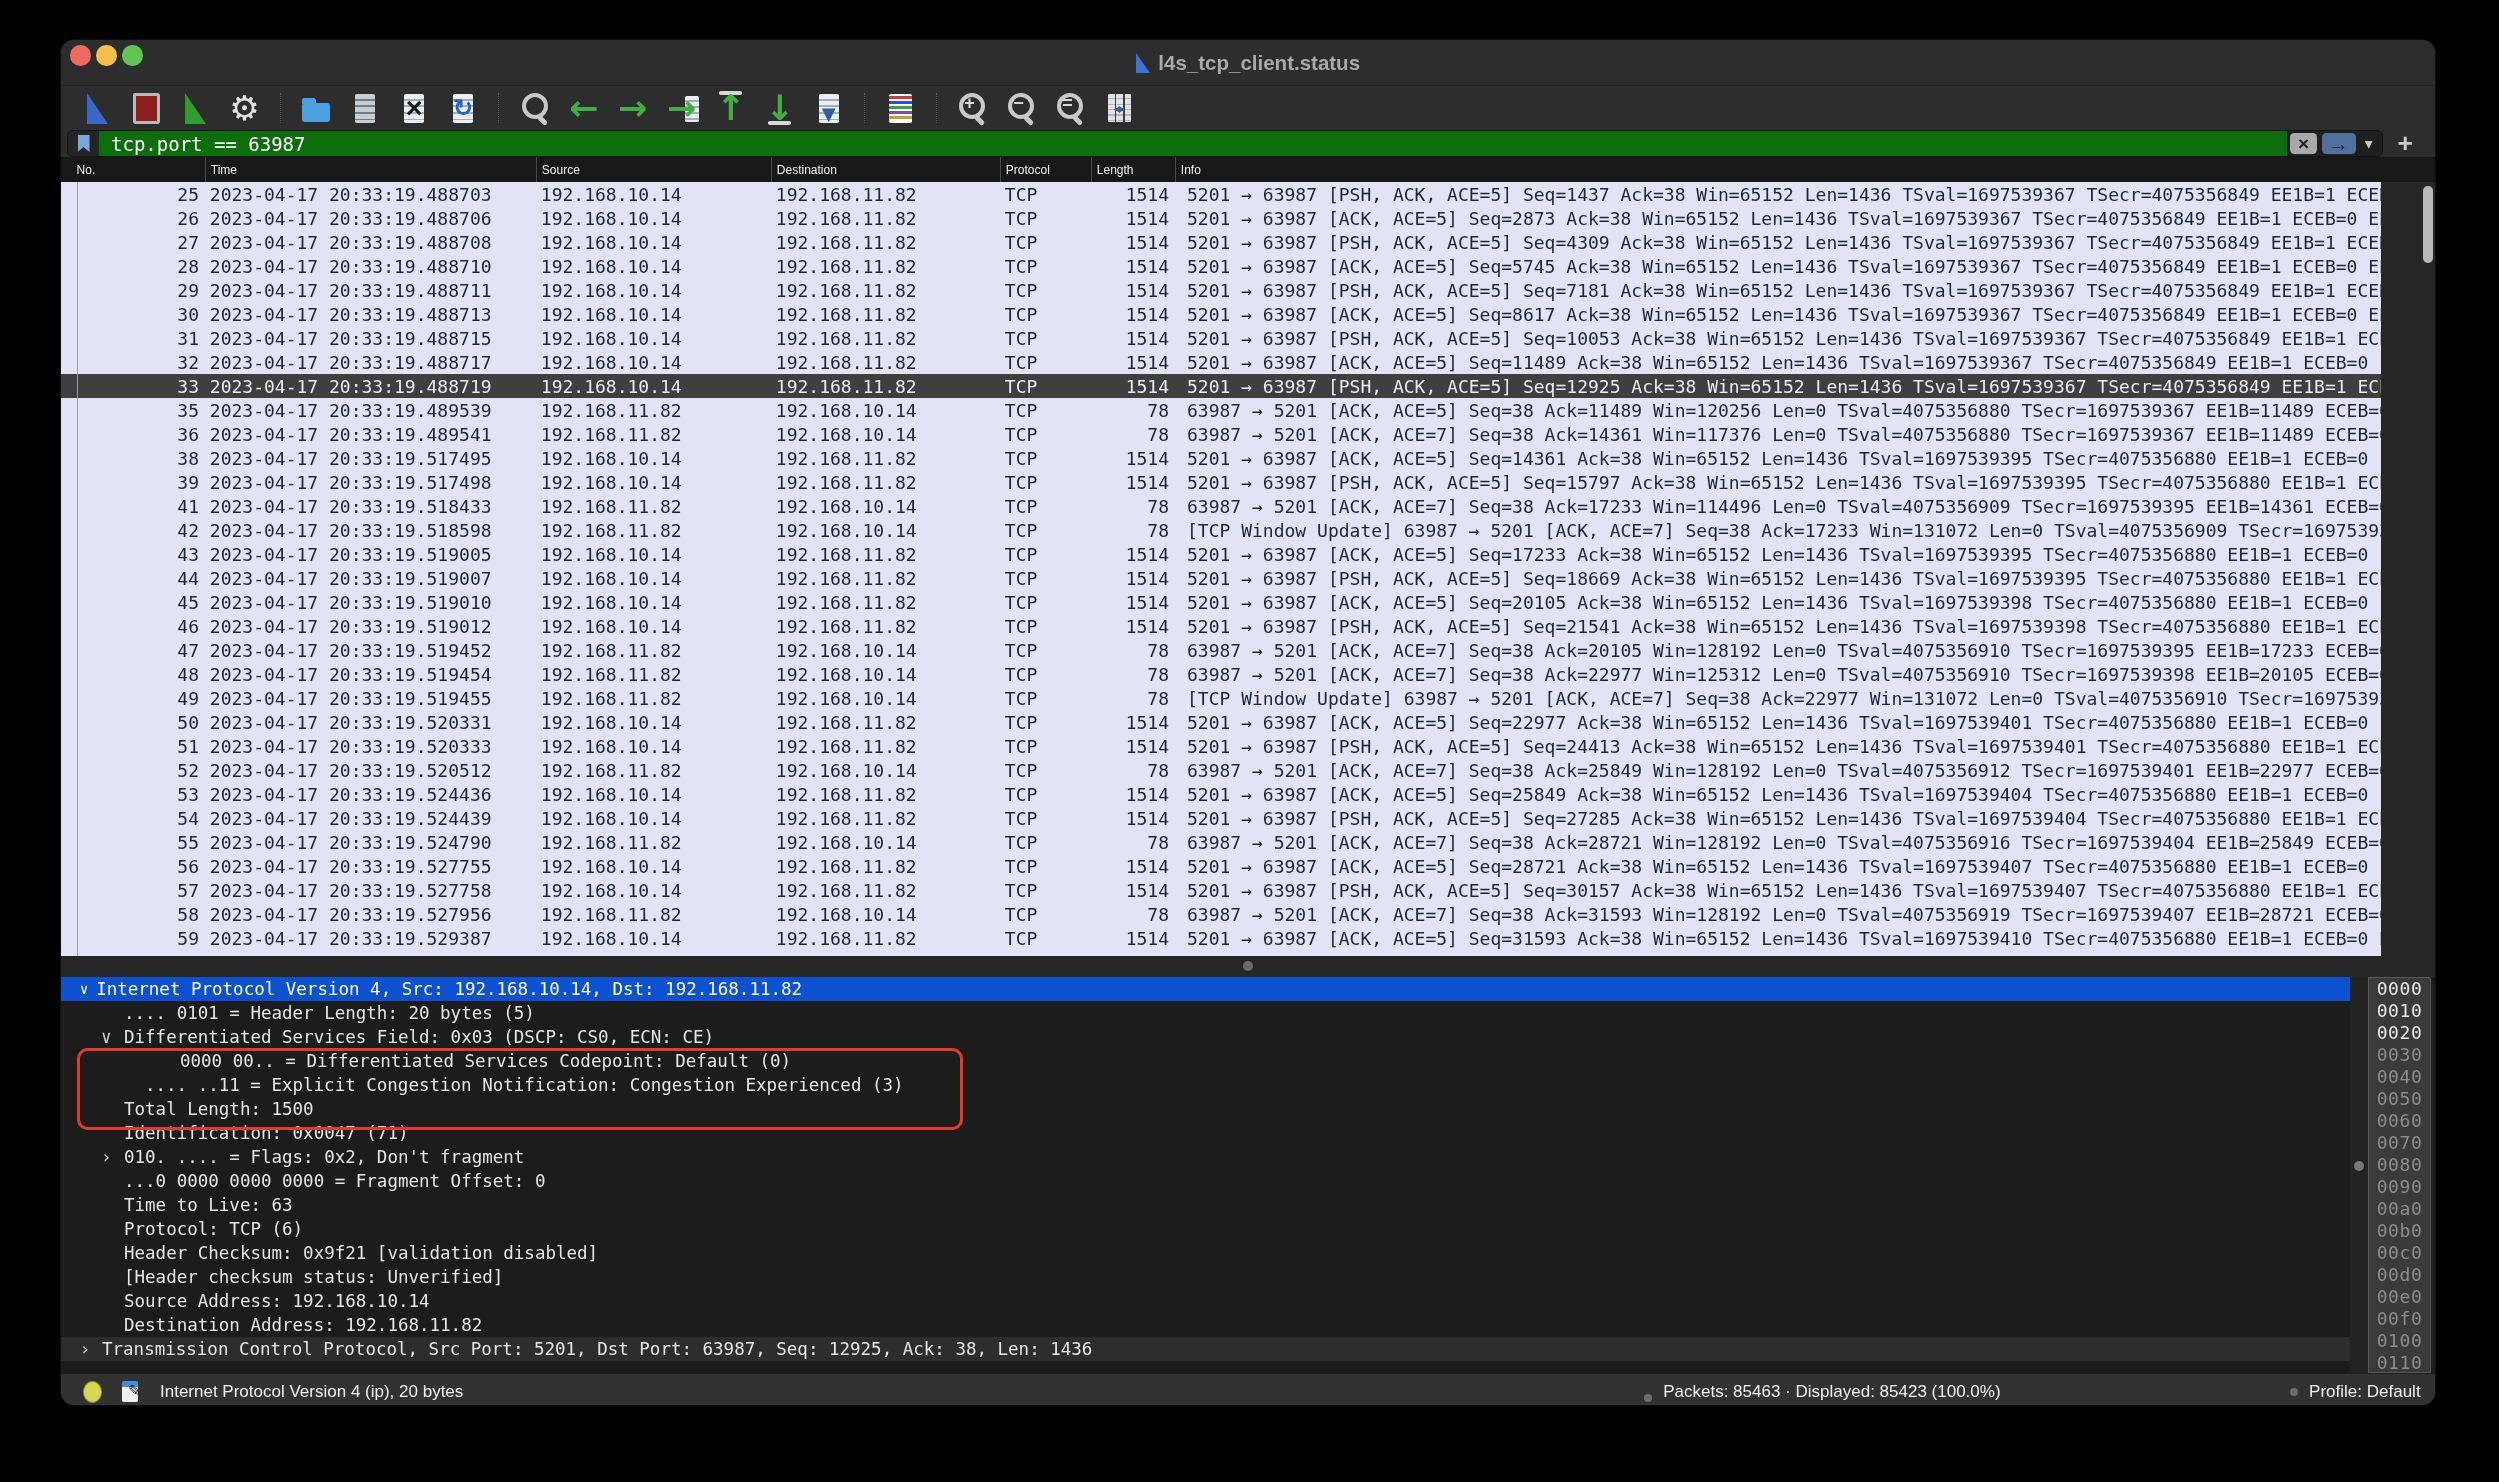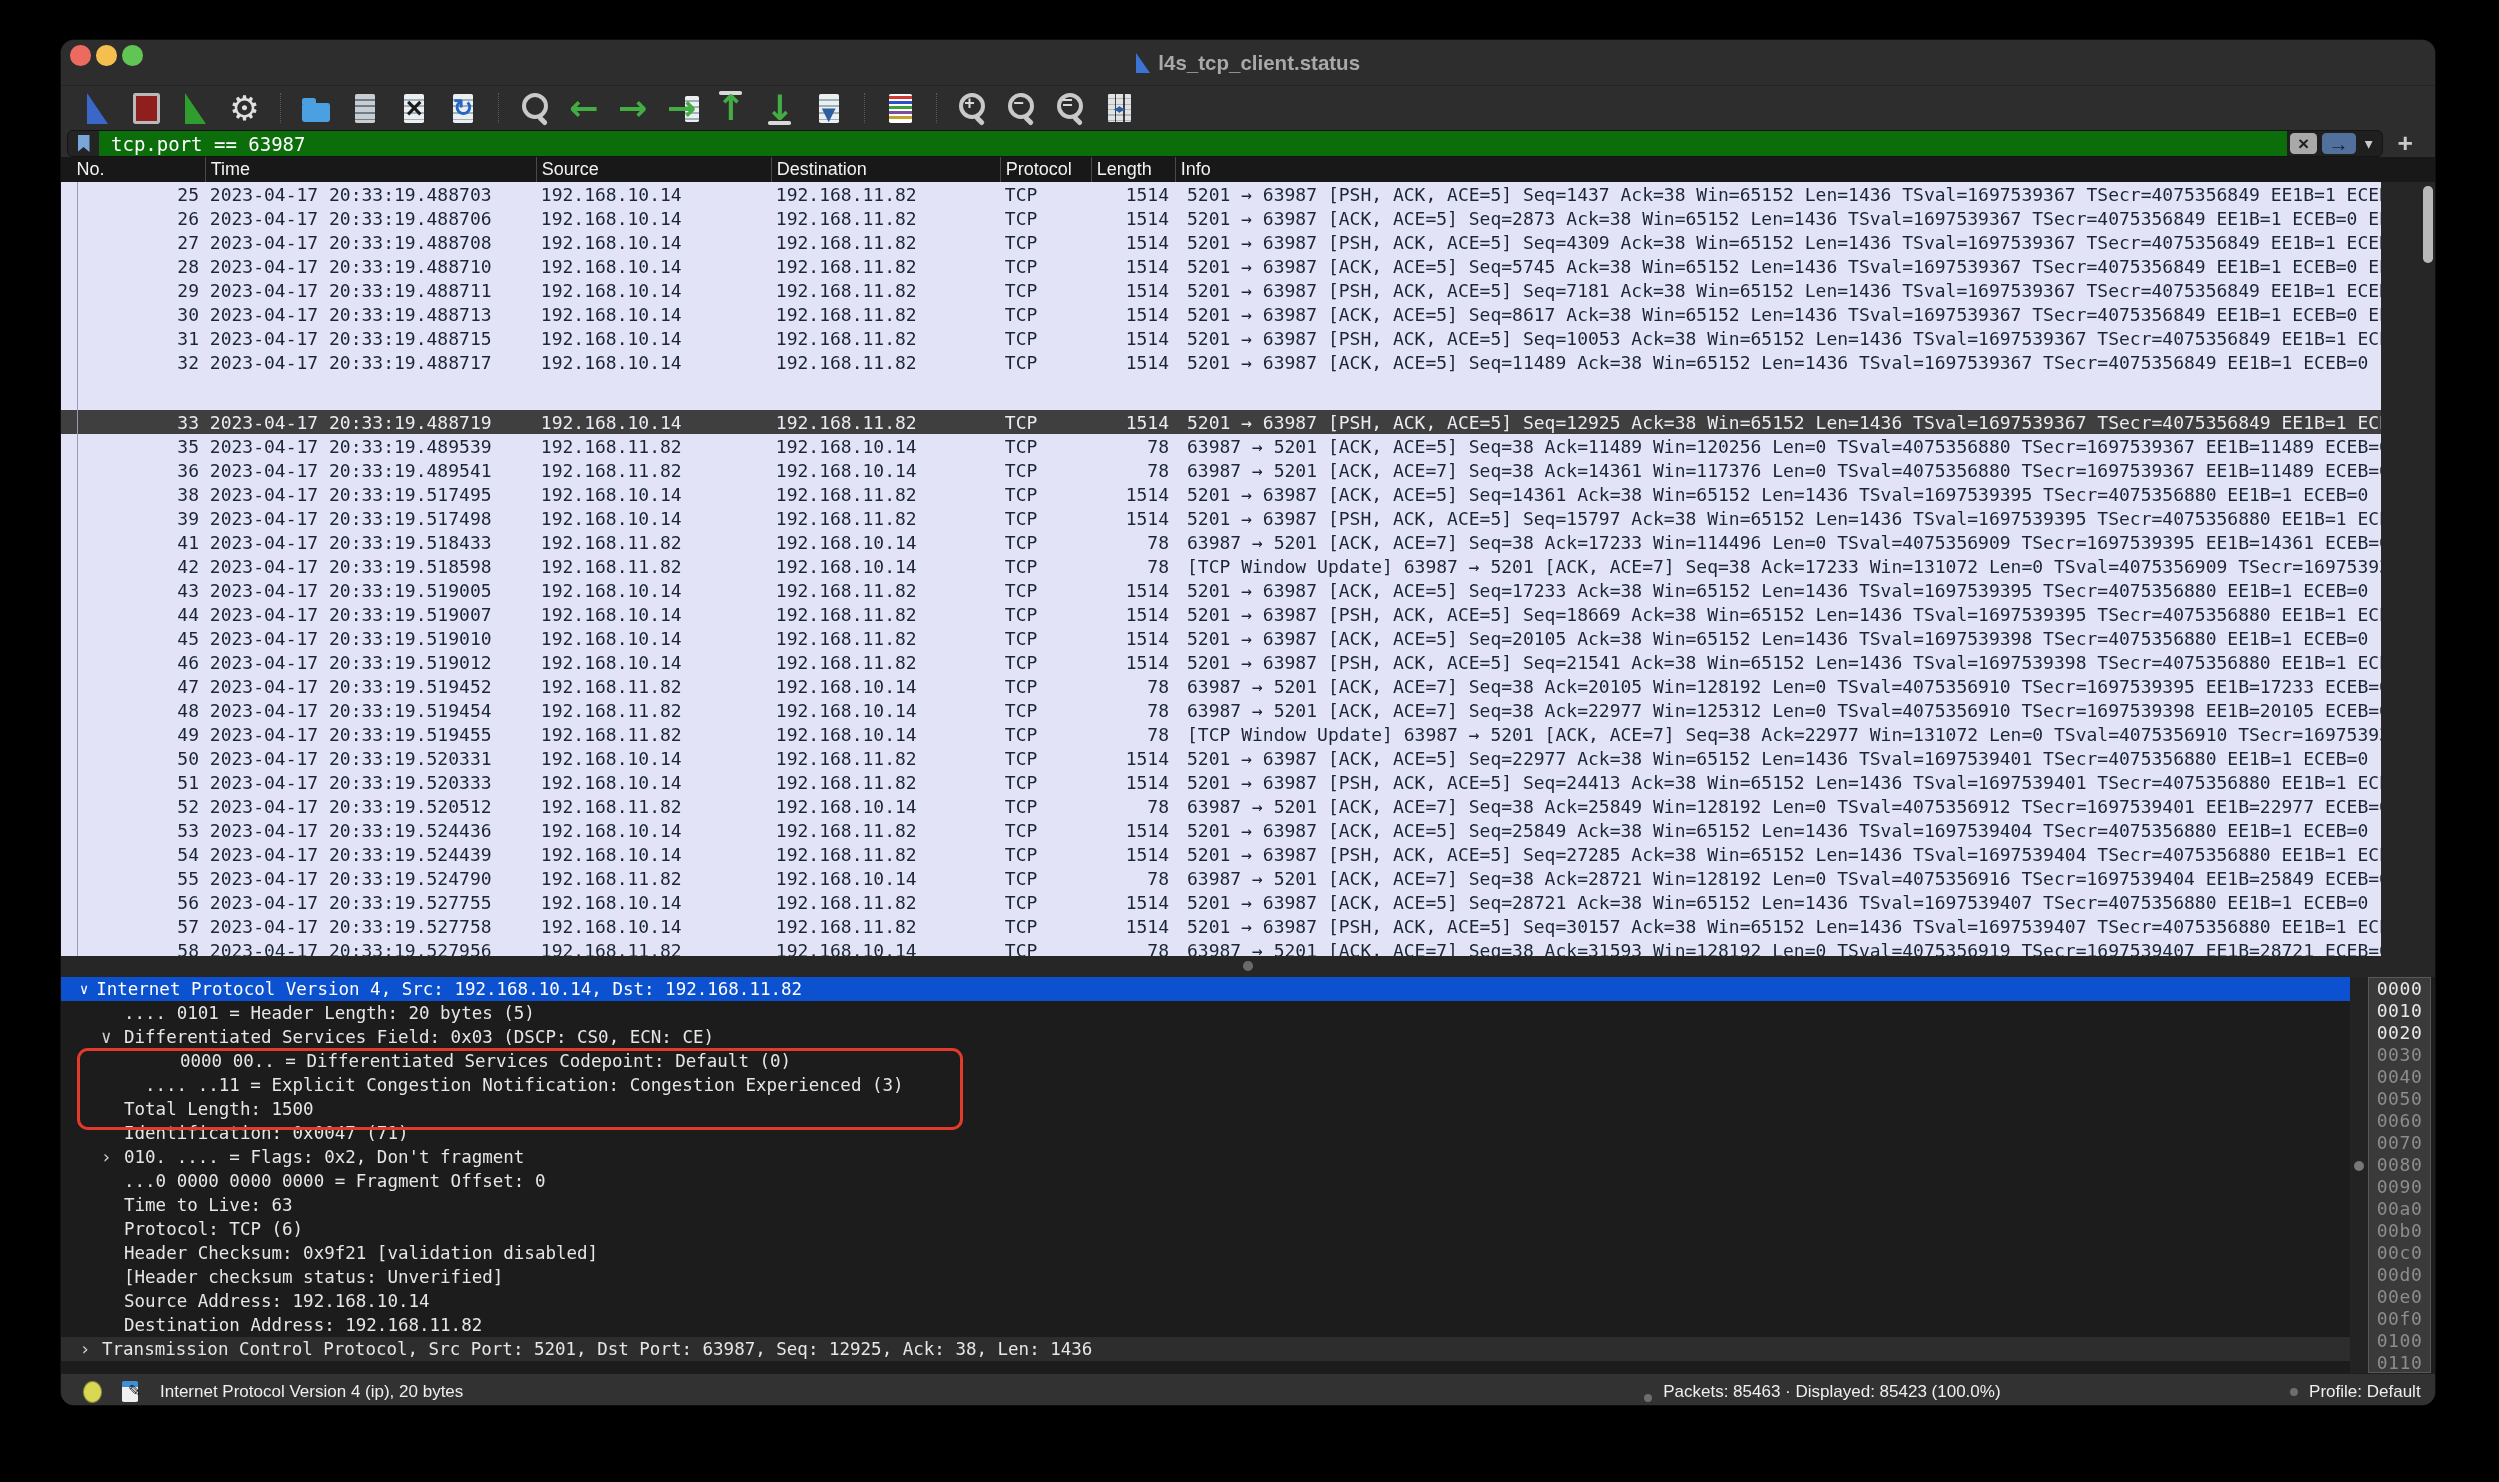--- a/index.html
+++ b/index.html
@@ -61,34 +61,34 @@
   #bookmark-btn .bm{width:12px;height:17px;background:#7aa7d8;clip-path:polygon(0 0,100% 0,100% 100%,50% 70%,0 100%);}
   #filter-input{flex:1;height:100%;background:#0b6e0b;color:#fff;display:flex;align-items:center;
     padding-left:12px;font-size:19px;}
   #filter-clear{width:26.5px;height:21.7px;margin-left:3.6px;background:#a9a9a9;border-radius:4.2px;color:#222;
     display:flex;align-items:center;justify-content:center;font-size:19px;font-weight:bold;flex:0 0 auto;}
   #filter-apply{width:34px;height:21.7px;margin-left:4.8px;background:#51709c;border-radius:4.2px;color:#15233a;
     display:flex;align-items:center;justify-content:center;font-size:20.5px;font-weight:bold;flex:0 0 auto;}
   #filter-dropdown{width:26.5px;height:100%;display:flex;align-items:center;justify-content:center;color:#c9c9c9;font-size:15.6px;flex:0 0 auto;}
   #filter-add{color:#c9c9c9;font-size:26.5px;font-weight:bold;line-height:1;margin-left:6px;}
   
-  #plist-header{height:25px;background:#181818;display:flex;align-items:center;color:#f2f2f2;font-size:18px;}
+  #plist-header{height:25px;background:#181818;display:flex;align-items:center;color:#f2f2f2;font-size:12px;}
   .hc{height:100%;display:flex;align-items:center;padding-left:4.8px;border-left:1.2px solid #4a4a4a;box-sizing:border-box;flex:0 0 auto;overflow:hidden;}
   .hc:first-child{border-left:none;padding-left:15.6px;}
   .c-no{width:144px;}.c-time{width:331px;}.c-src{width:235px;}.c-dst{width:229px;}
   .c-proto{width:91px;}.c-len{width:84px;}.c-info{flex:1 1 auto;min-width:0;}
   #plist{position:relative;height:774px;background:#e3e3f7;overflow:hidden;}
   #plist-gutter{position:absolute;left:15.6px;top:0;bottom:0;width:1.2px;background:#9a9ab8;z-index:3;}
   .prow{display:flex;height:24px;align-items:center;color:#1a2633;font-size:18px;white-space:nowrap;}
   .prow>span{flex:0 0 auto;overflow:hidden;}
   .prow .c-no{text-align:right;padding-right:6px;box-sizing:border-box;}
   .prow .c-len{text-align:right;padding-right:6px;box-sizing:border-box;}
   .prow .c-time,.prow .c-src,.prow .c-dst,.prow .c-proto{padding-left:4.8px;box-sizing:border-box;}
   .prow .c-info{flex:1 1 auto;min-width:0;padding-left:12px;box-sizing:border-box;}
-  .prow.sel{background:#3f3f3f;color:#eceaf2;margin-top:36px;}
+  .prow.sel{background:#3f3f3f;color:#eceaf2;}
   #plist-scroll{position:absolute;right:0;top:0;width:54px;height:100%;background:#262626;z-index:4;}
   #plist-thumb{position:absolute;right:2.4px;top:3.6px;width:9.6px;height:77px;background:#b9b9b9;border-radius:4.8px;}
   
   #splitter{position:relative;height:20.5px;background:#262626;}
   #hscroll-dot{position:absolute;left:1182px;top:5.4px;width:9.6px;height:9.6px;border-radius:50%;background:#6a6a6a;}
   
   #details-row{position:relative;height:396px;background:#1c1c1c;}
   #details{position:absolute;left:0;top:0;width:2289px;height:100%;overflow:hidden;}
   #detail-selected{height:24px;background:#0b51d0;color:#fff;display:flex;align-items:center;font-size:17.5px;white-space:nowrap;}
   #detail-selected .arrow{margin-left:18.7px;margin-right:7.8px;font-size:14.4px;}

